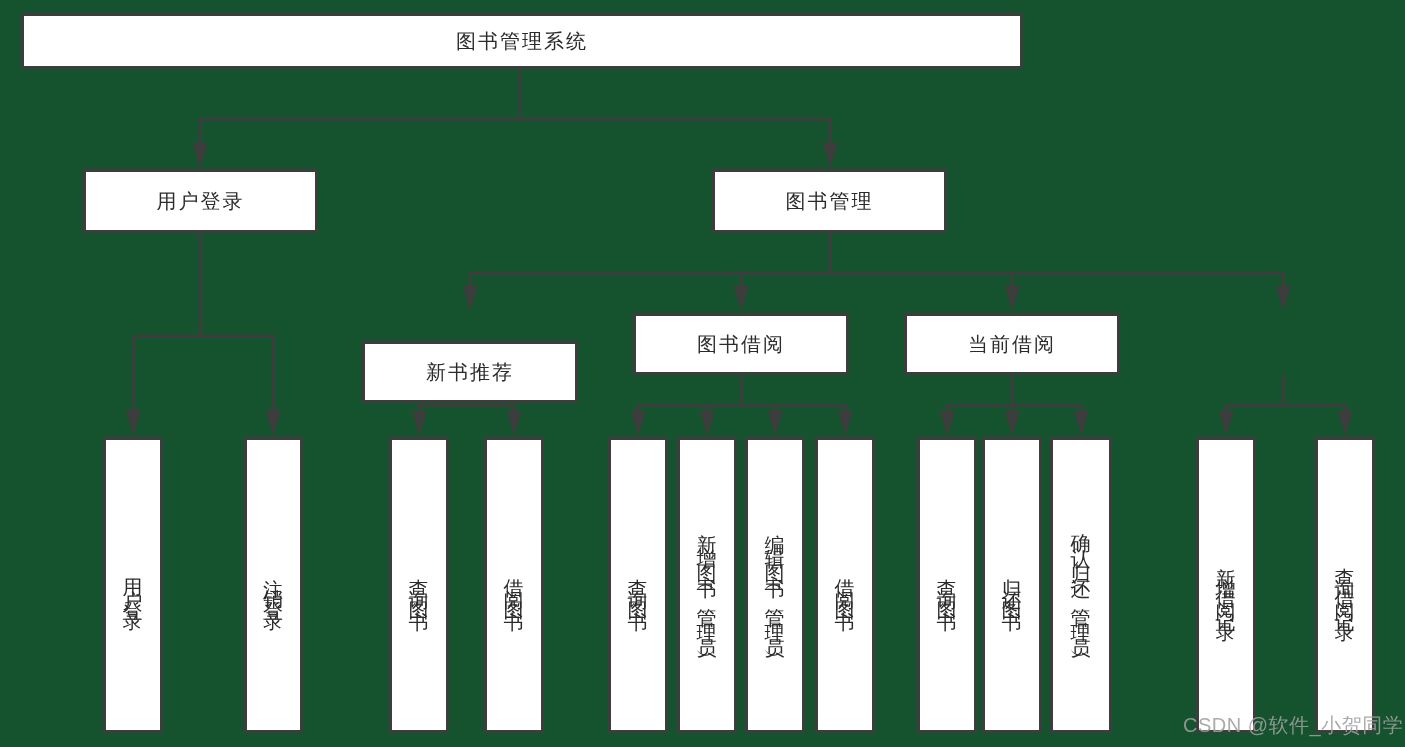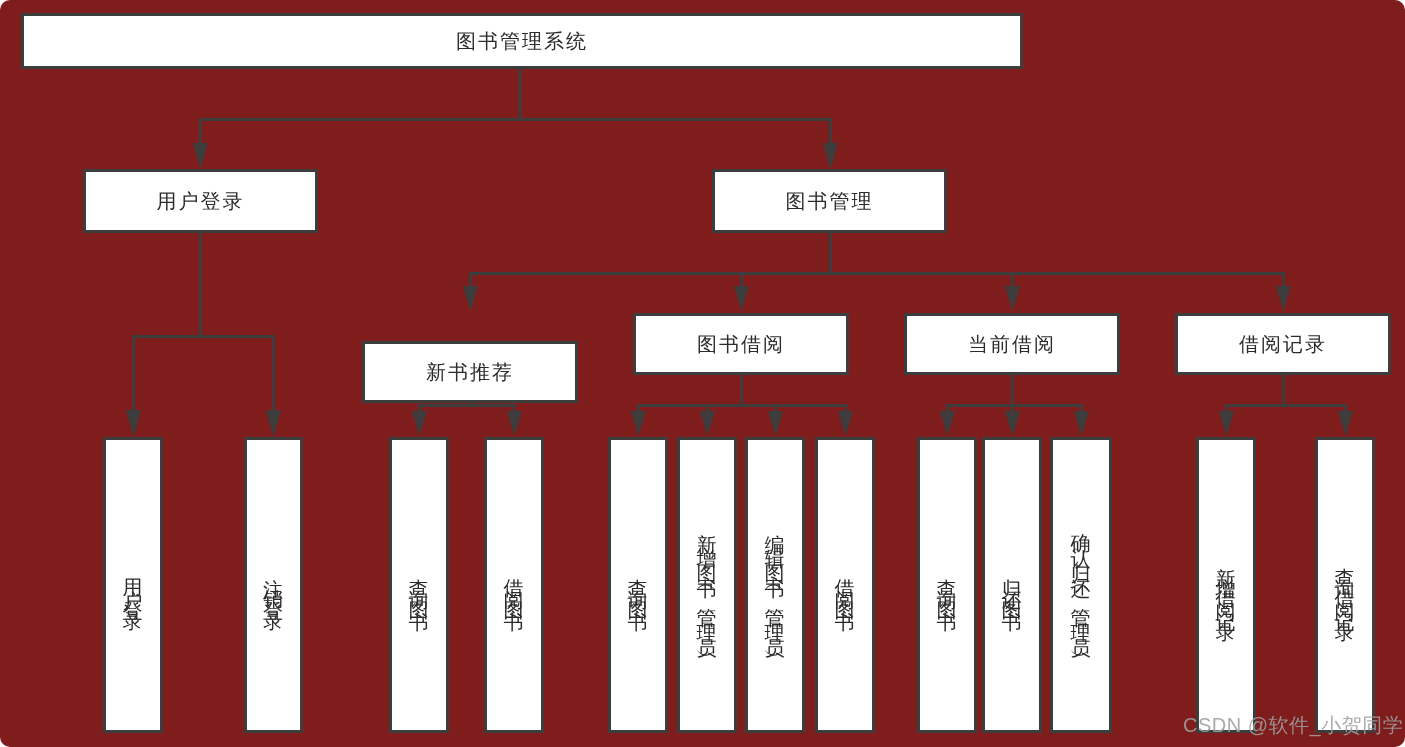--- a/index.html
+++ b/index.html
@@ -1,23 +1,22 @@
 <!DOCTYPE html>
 <html><head>
 <meta charset="utf-8">
 <style>
   html, body { margin: 0; padding: 0; background: #ffffff; }
   .stage {
     position: relative;
     width: 1405px;
     height: 747px;
-    background: #7f1d1d;
+    background: #14532d;
     font-family: "Liberation Sans", sans-serif;
     overflow: hidden;
-    border-radius: 10px;
   }
   .connectors {
     position: absolute;
     left: 0; top: 0;
     width: 1405px; height: 747px;
     z-index: 1;
   }
   .node {
     position: absolute;
     box-sizing: border-box;
@@ -128,23 +127,20 @@
 
   <div class="node h-node" style="left:362px; top:313px; width:216px; height:62px;margin-top:28px;">
     <span>新书推荐</span>
   </div>
   <div class="node h-node" style="left:633px; top:313px; width:216px; height:62px;">
     <span>图书借阅</span>
   </div>
   <div class="node h-node" style="left:904px; top:313px; width:216px; height:62px;">
     <span>当前借阅</span>
   </div>
-  <div class="node h-node" style="left:1175px; top:313px; width:216px; height:62px;">
-    <span>借阅记录</span>
-  </div>
 
   <div class="node v-node" style="left:103px; top:437px; width:60px; height:296px;">
     <span>用户登录</span>
   </div>
   <div class="node v-node" style="left:244px; top:437px; width:59px; height:296px;">
     <span>注销登录</span>
   </div>
 
   <div class="node v-node" style="left:389px; top:437px; width:60px; height:296px;">
     <span>查询图书</span>

